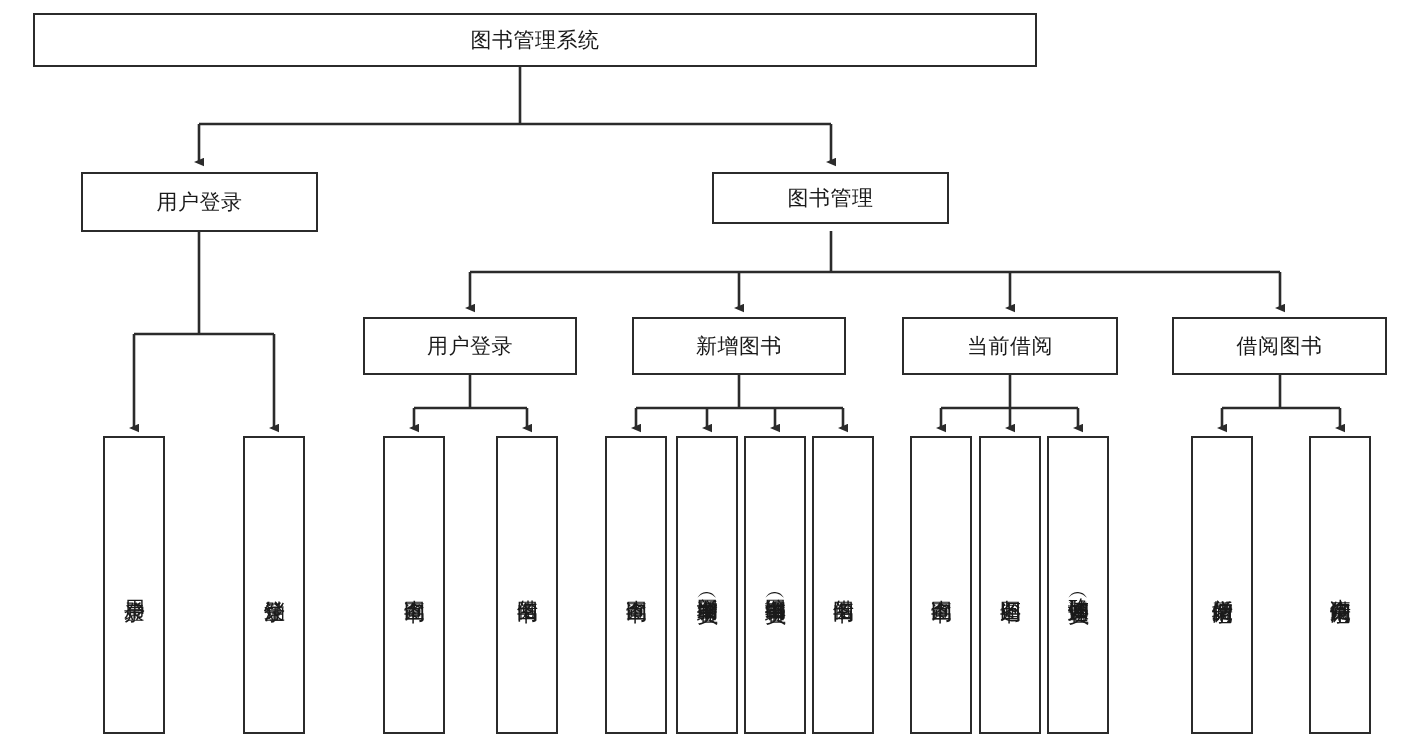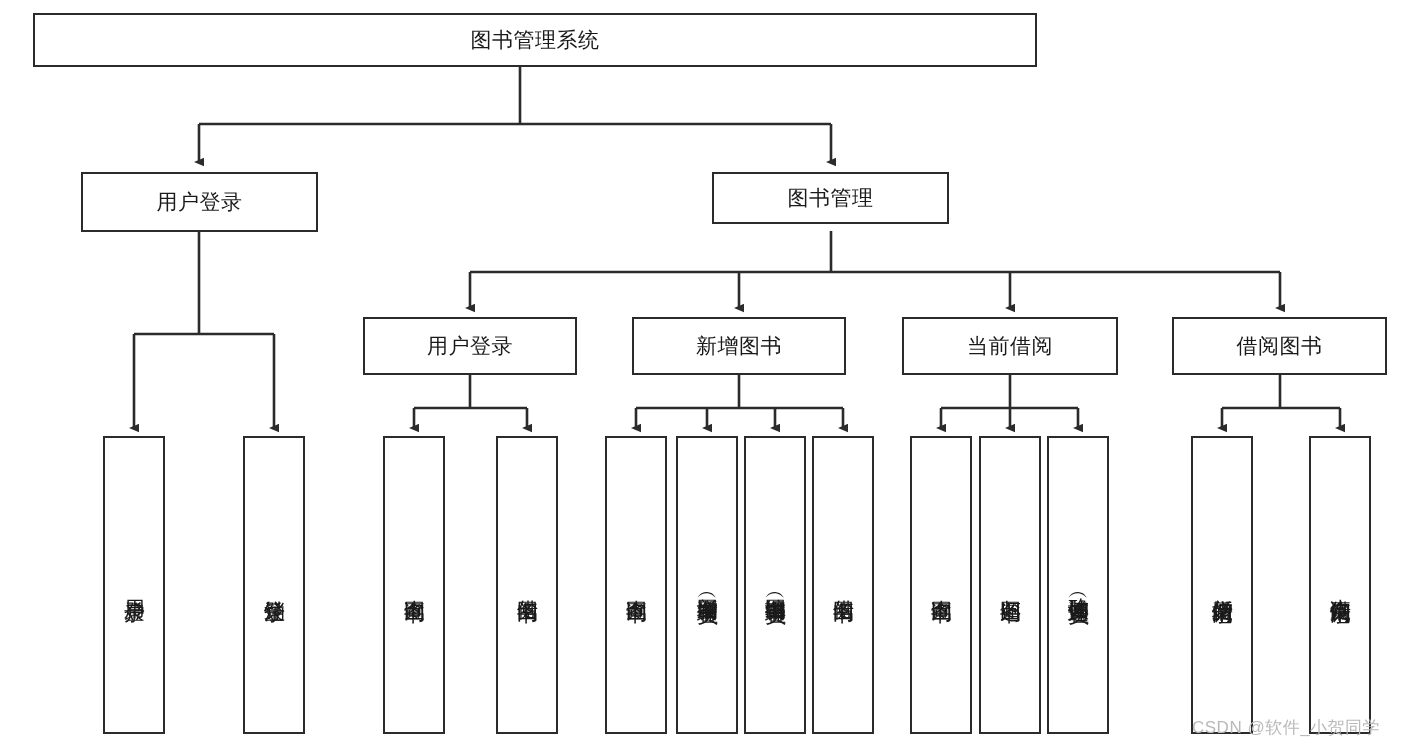--- a/index.html
+++ b/index.html
@@ -175,15 +175,14 @@
     <span class="lbl">确认归还（管理员）</span>
   </div>
 
   <div class="node vert" style="left:1191px; top:436px; width:62px; height:298px;">
     <span class="lbl">新增借阅记录</span>
   </div>
   <div class="node vert" style="left:1309px; top:436px; width:62px; height:298px;">
     <span class="lbl">查询借阅记录</span>
   </div>
 
-  <div class="watermark" style="left:1192px; top:716px;">CSDN @软件_小贺同学</div>
 
 </div>
 
 </body></html>

